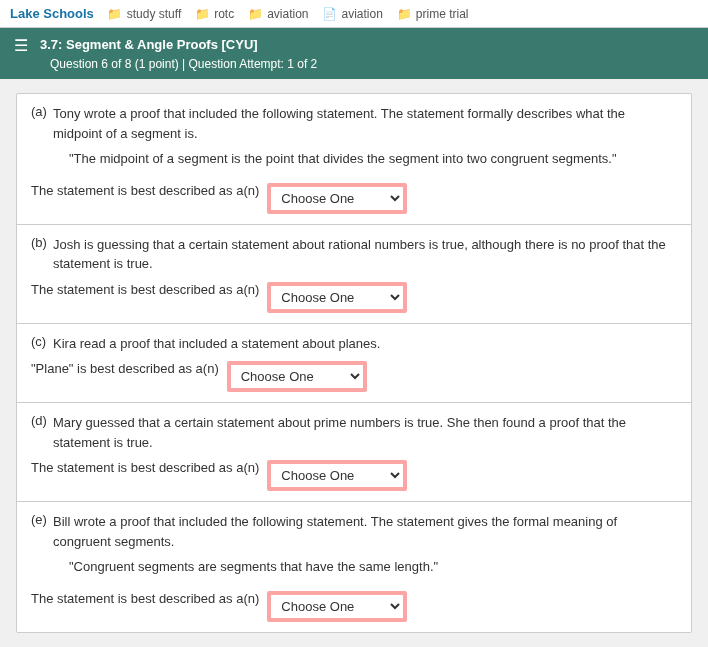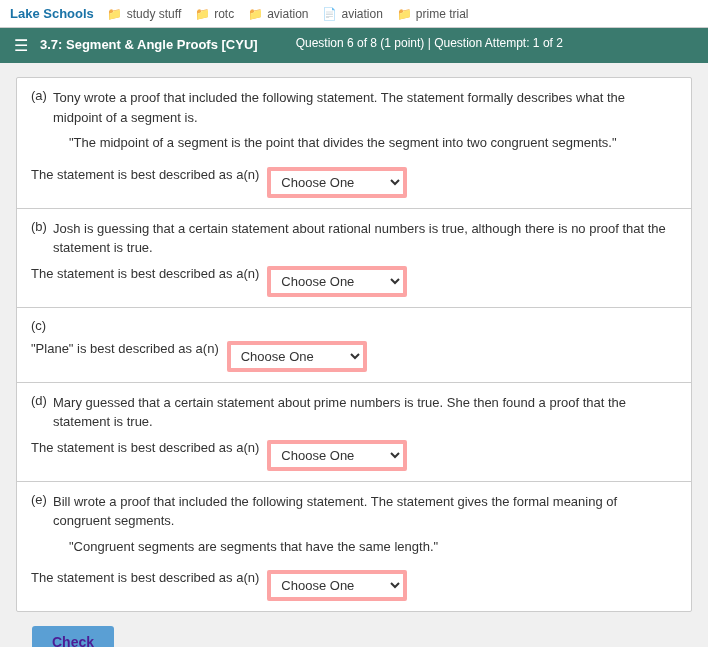--- a/index.html
+++ b/index.html
@@ -28,21 +28,21 @@
       color: #555;
       cursor: pointer;
     }
 
     
     .header-bar {
       background: #3a7a6e;
       color: white;
       padding: 8px 14px;
       display: flex;
-      flex-direction: row;
+      flex-direction: column;
       gap: 2px;
     }
     .header-bar .menu-icon {
       display: inline-block;
       margin-right: 8px;
       font-size: 16px;
       vertical-align: middle;
       cursor: pointer;
     }
     .header-bar .section-title {
@@ -210,20 +210,23 @@
           <option>Definition</option>
           <option>Conjecture</option>
           <option>Undefined term</option>
         </select>
       </div>
     </div>
 
     <div class="question-part">
       <div class="part-header">
         <span class="part-letter">(c)</span>
+        <span class="part-text">
+          Kira read a proof that included a statement about planes.
+        </span>
       </div>
       <div class="statement-row">
         <span class="statement-label">"Plane" is best described as a(n)</span>
         <select class="choose-dropdown">
           <option>Choose One</option>
           <option>Postulate</option>
           <option>Theorem</option>
           <option>Definition</option>
           <option>Conjecture</option>
           <option>Undefined term</option>

